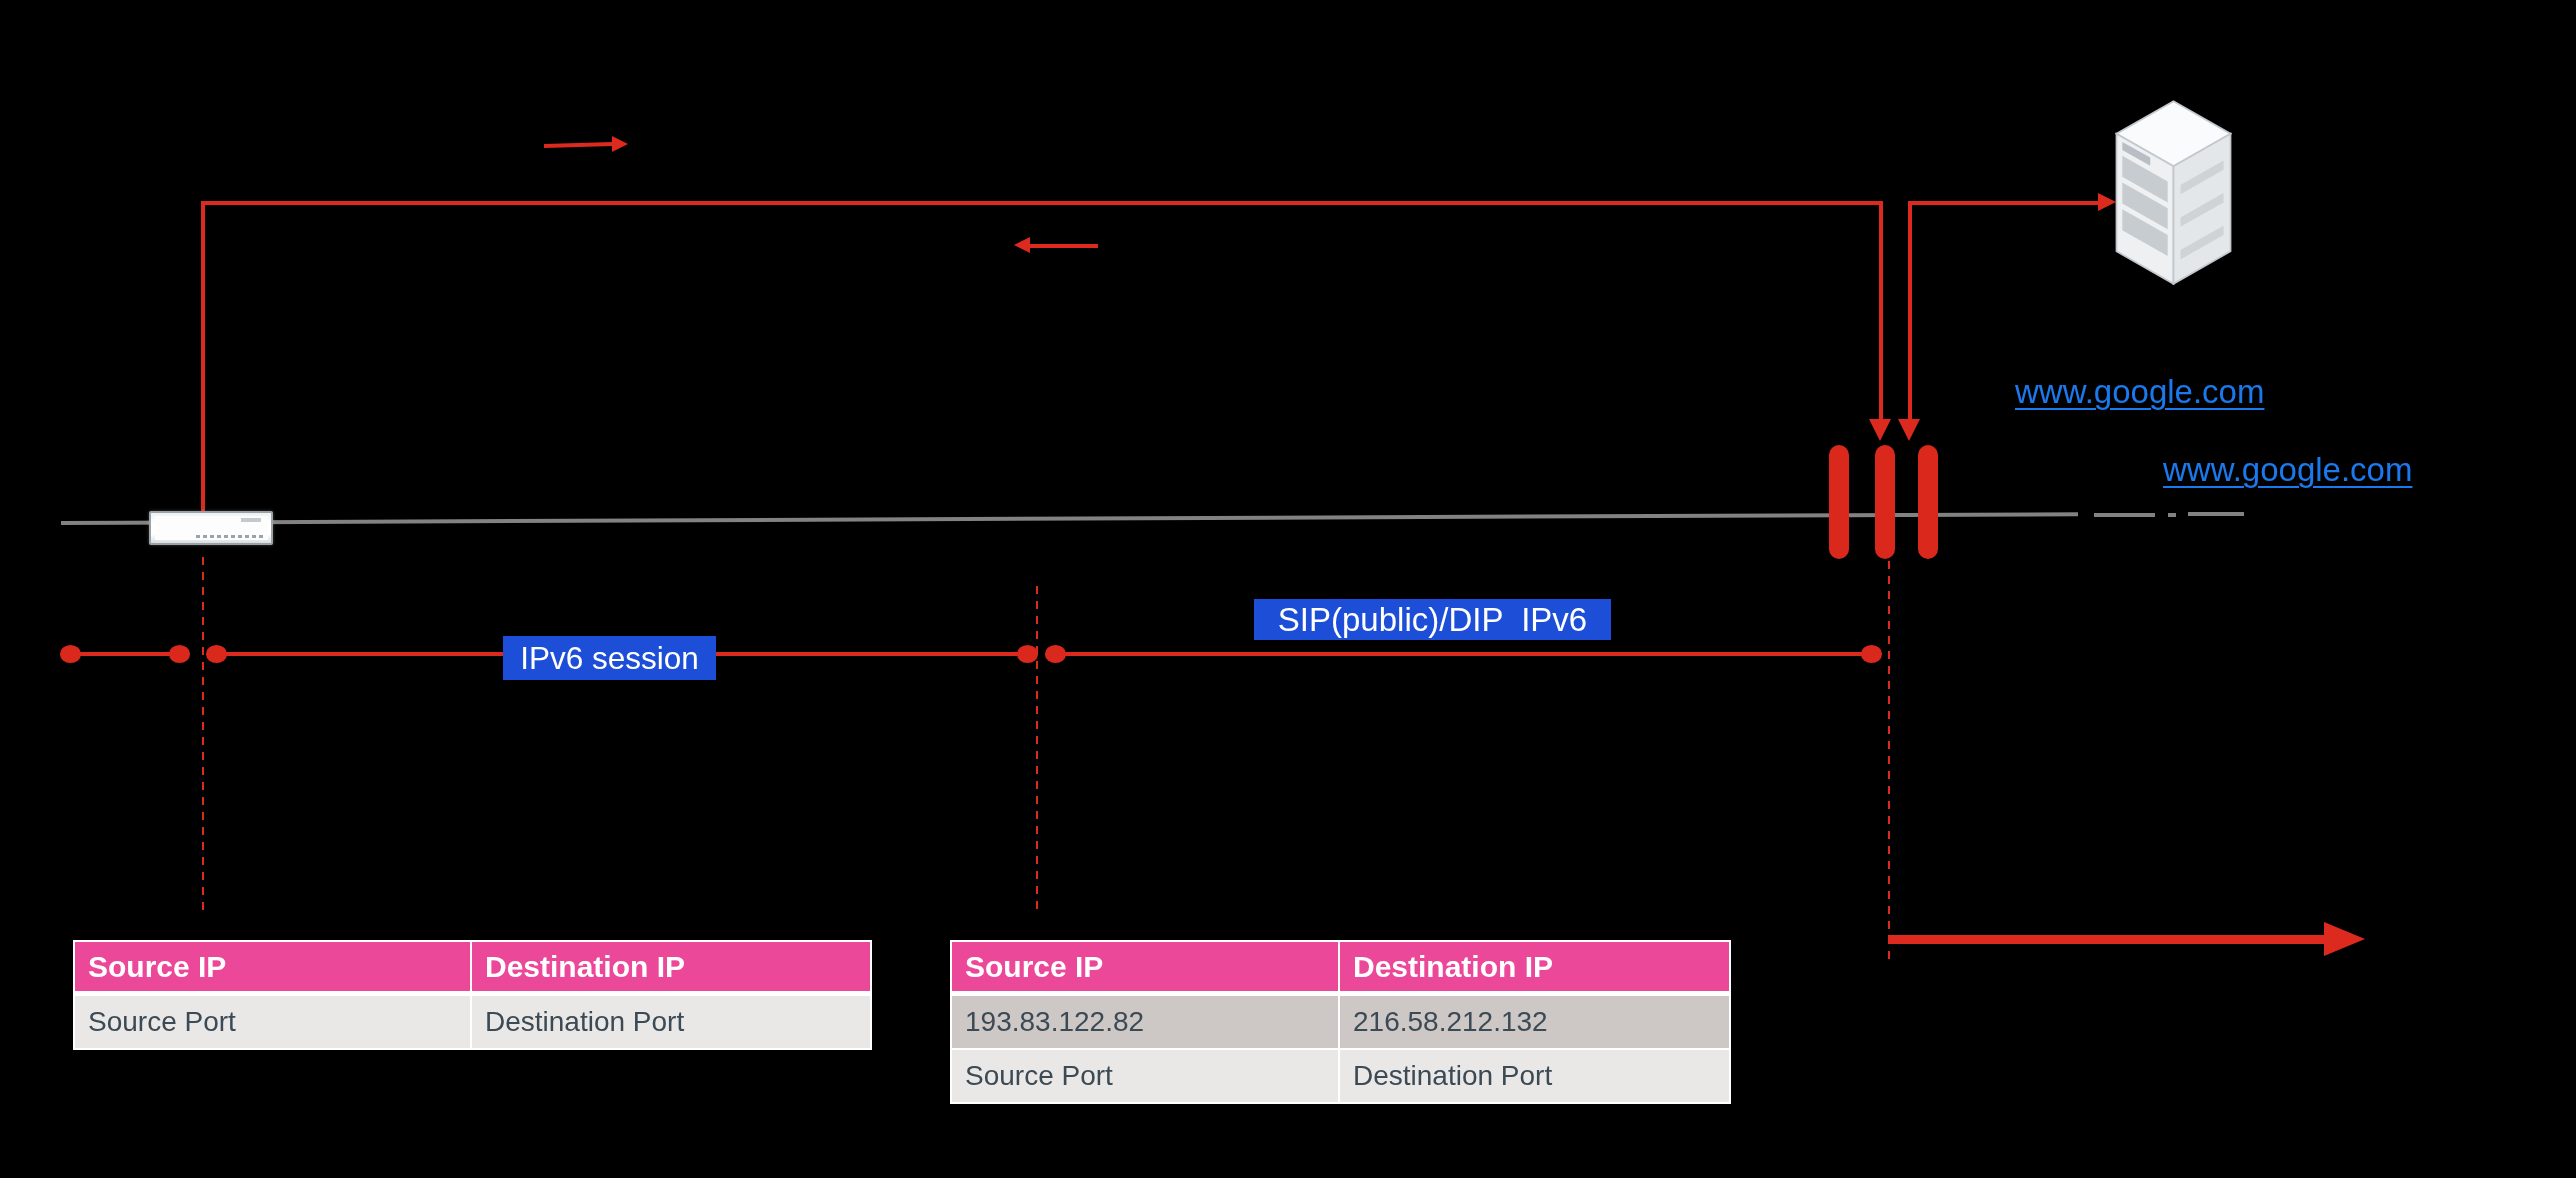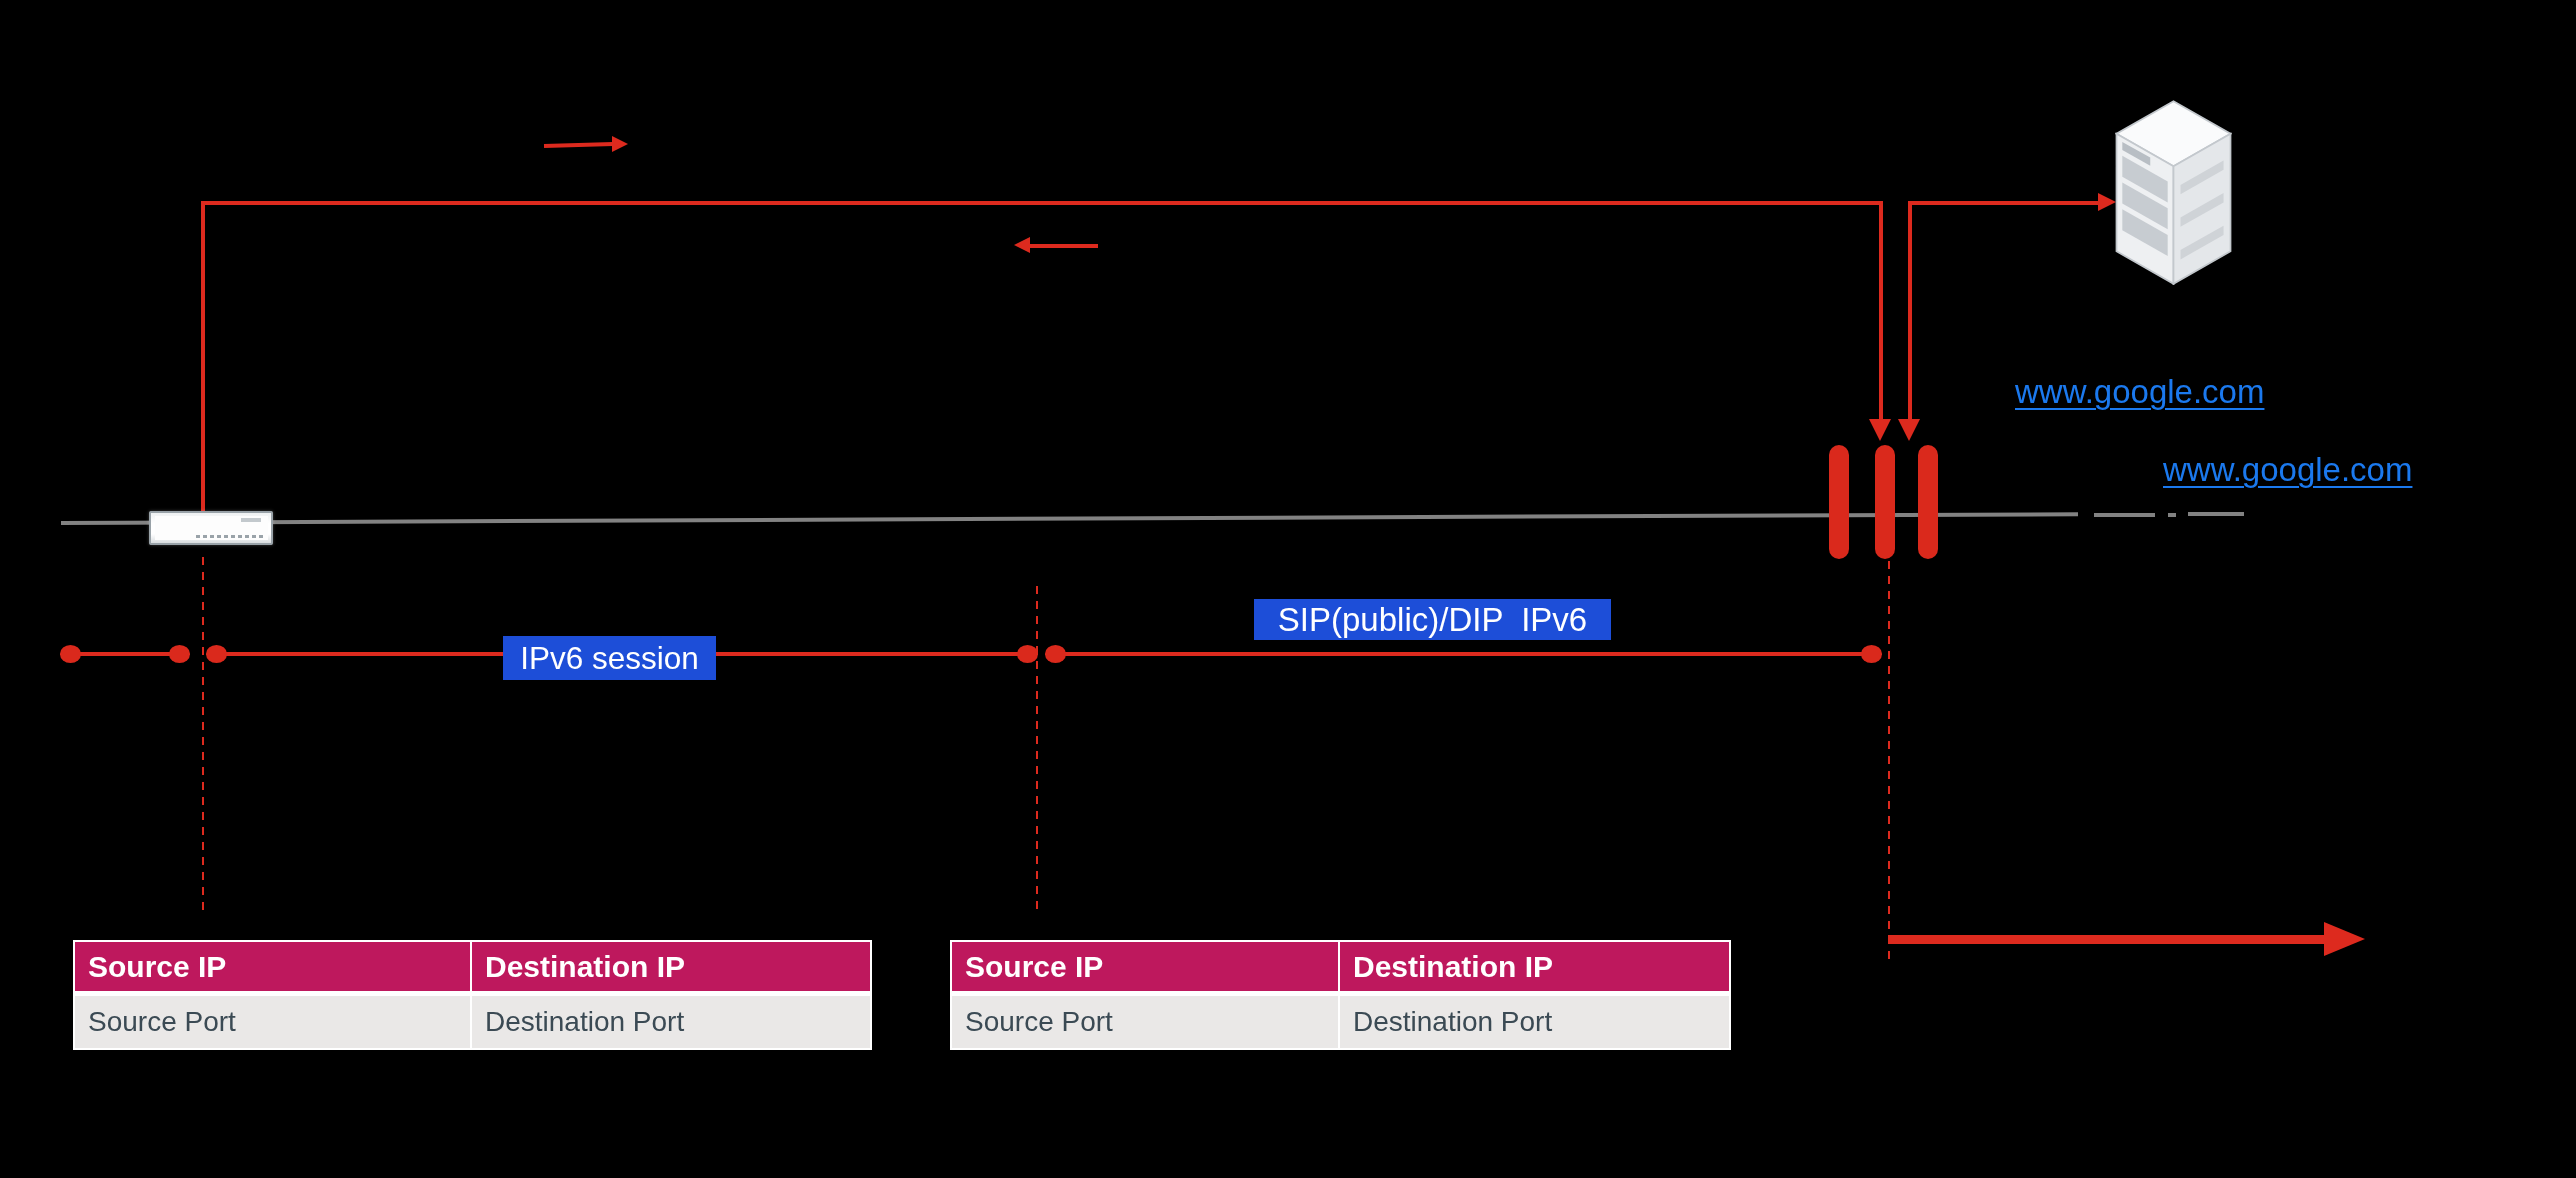--- a/index.html
+++ b/index.html
@@ -39,21 +39,21 @@
             align-items:center;justify-content:center;white-space:pre;}
   #lbl-ipv6{left:503px;top:636px;width:213px;height:44px;font-size:31.5px;text-align:center;}
   #lbl-sip{left:1254px;top:599px;width:357px;height:41px;font-size:33px;}
 
   
   .blue-link{position:absolute;color:#1b79ee;font-size:33px;text-decoration:underline;
              text-decoration-thickness:2.3px;text-underline-offset:4.7px;}
 
   
   table.ipTable{position:absolute;border-collapse:separate;border-spacing:2.9px;background:#ffffff;}
-  table.ipTable th{background:#be185d;color:#fff;font-size:30px;font-weight:bold;
+  table.ipTable th{background:#ec4899;color:#fff;font-size:30px;font-weight:bold;
         text-align:left;padding:0 0 0 13px;height:49px;border-bottom:3.5px solid #fff;}
   table.ipTable td{font-size:28px;color:#3b4a54;text-align:left;padding:0 0 0 13px;height:52px;}
   table.ipTable tr.g td{background:#cdc8c6;}
   table.ipTable tr.l td{background:#eae8e7;}
   #table1 th,#table1 td{width:382px;}
   #table1 th:last-child,#table1 td:last-child{width:385px;}
   #table2 th,#table2 td{width:373px;}
   #table2 th:last-child,#table2 td:last-child{width:376px;}
   td .bold{font-weight:bold;}
   td.redtext, td .redtext{color:#f5180a;}
@@ -163,19 +163,23 @@
   </tr>
 </tbody>
   </table>
 
 <table class="ipTable" id="table2" style="left:950px;top:940px;">
   <tbody>
       <tr>
     <th>Source IP</th>
     <th>Destination IP</th>
   </tr>
+  <tr class="g">
+    <td class="redtext">193.83.122.82</td>
+    <td>216.58.212.132</td>
+  </tr>
   <tr class="l">
     <td>Source Port</td>
     <td>Destination Port</td>
   </tr>
 </tbody>
   </table>
 
 
 </body></html>

